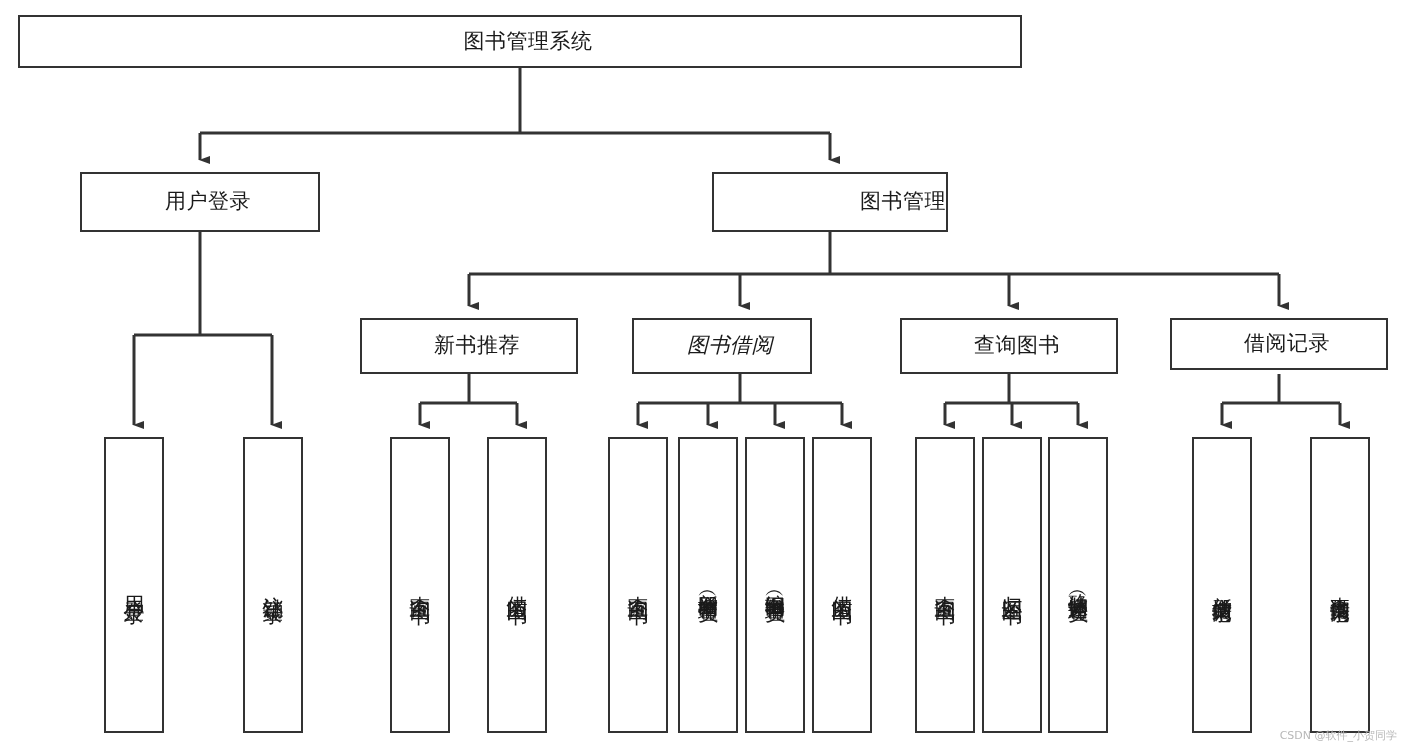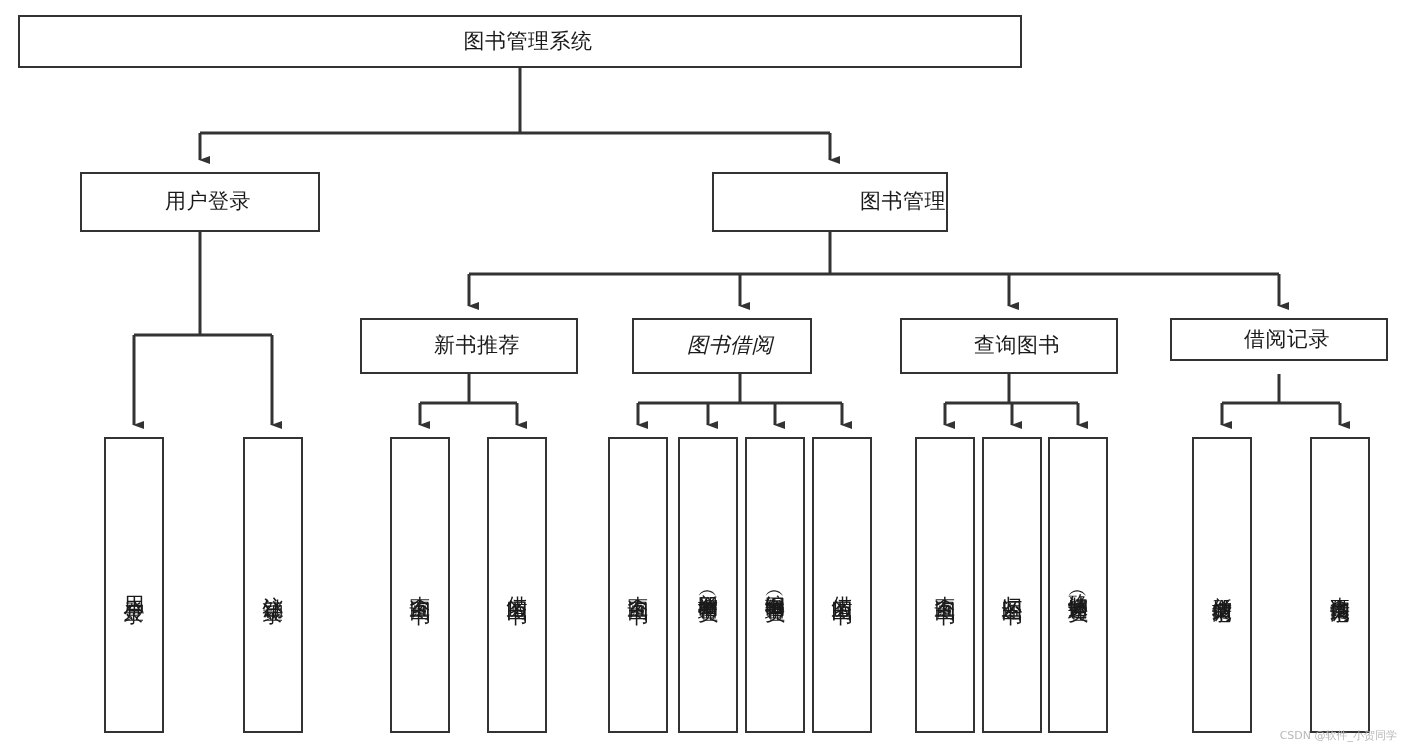--- a/index.html
+++ b/index.html
@@ -133,21 +133,21 @@
 
   <div class="node node-h" style="left:360px; top:318px; width:218px; height:56px;">
     <span>新书推荐</span>
   </div>
   <div class="node node-h" style="left:632px; top:318px; width:180px; height:56px;font-style:italic;">
     <span>图书借阅</span>
   </div>
   <div class="node node-h" style="left:900px; top:318px; width:218px; height:56px;">
     <span>查询图书</span>
   </div>
-  <div class="node node-h" style="left:1170px; top:318px; width:218px; height:43px;">
+  <div class="node node-h" style="left:1170px; top:318px; width:218px; height:52px;">
     <span>借阅记录</span>
   </div>
 
   <div class="node node-v" style="left:104px; top:437px; width:60px; height:296px;">
     <span>用户登录</span>
   </div>
   <div class="node node-v" style="left:243px; top:437px; width:60px; height:296px;">
     <span>注销登录</span>
   </div>
 

